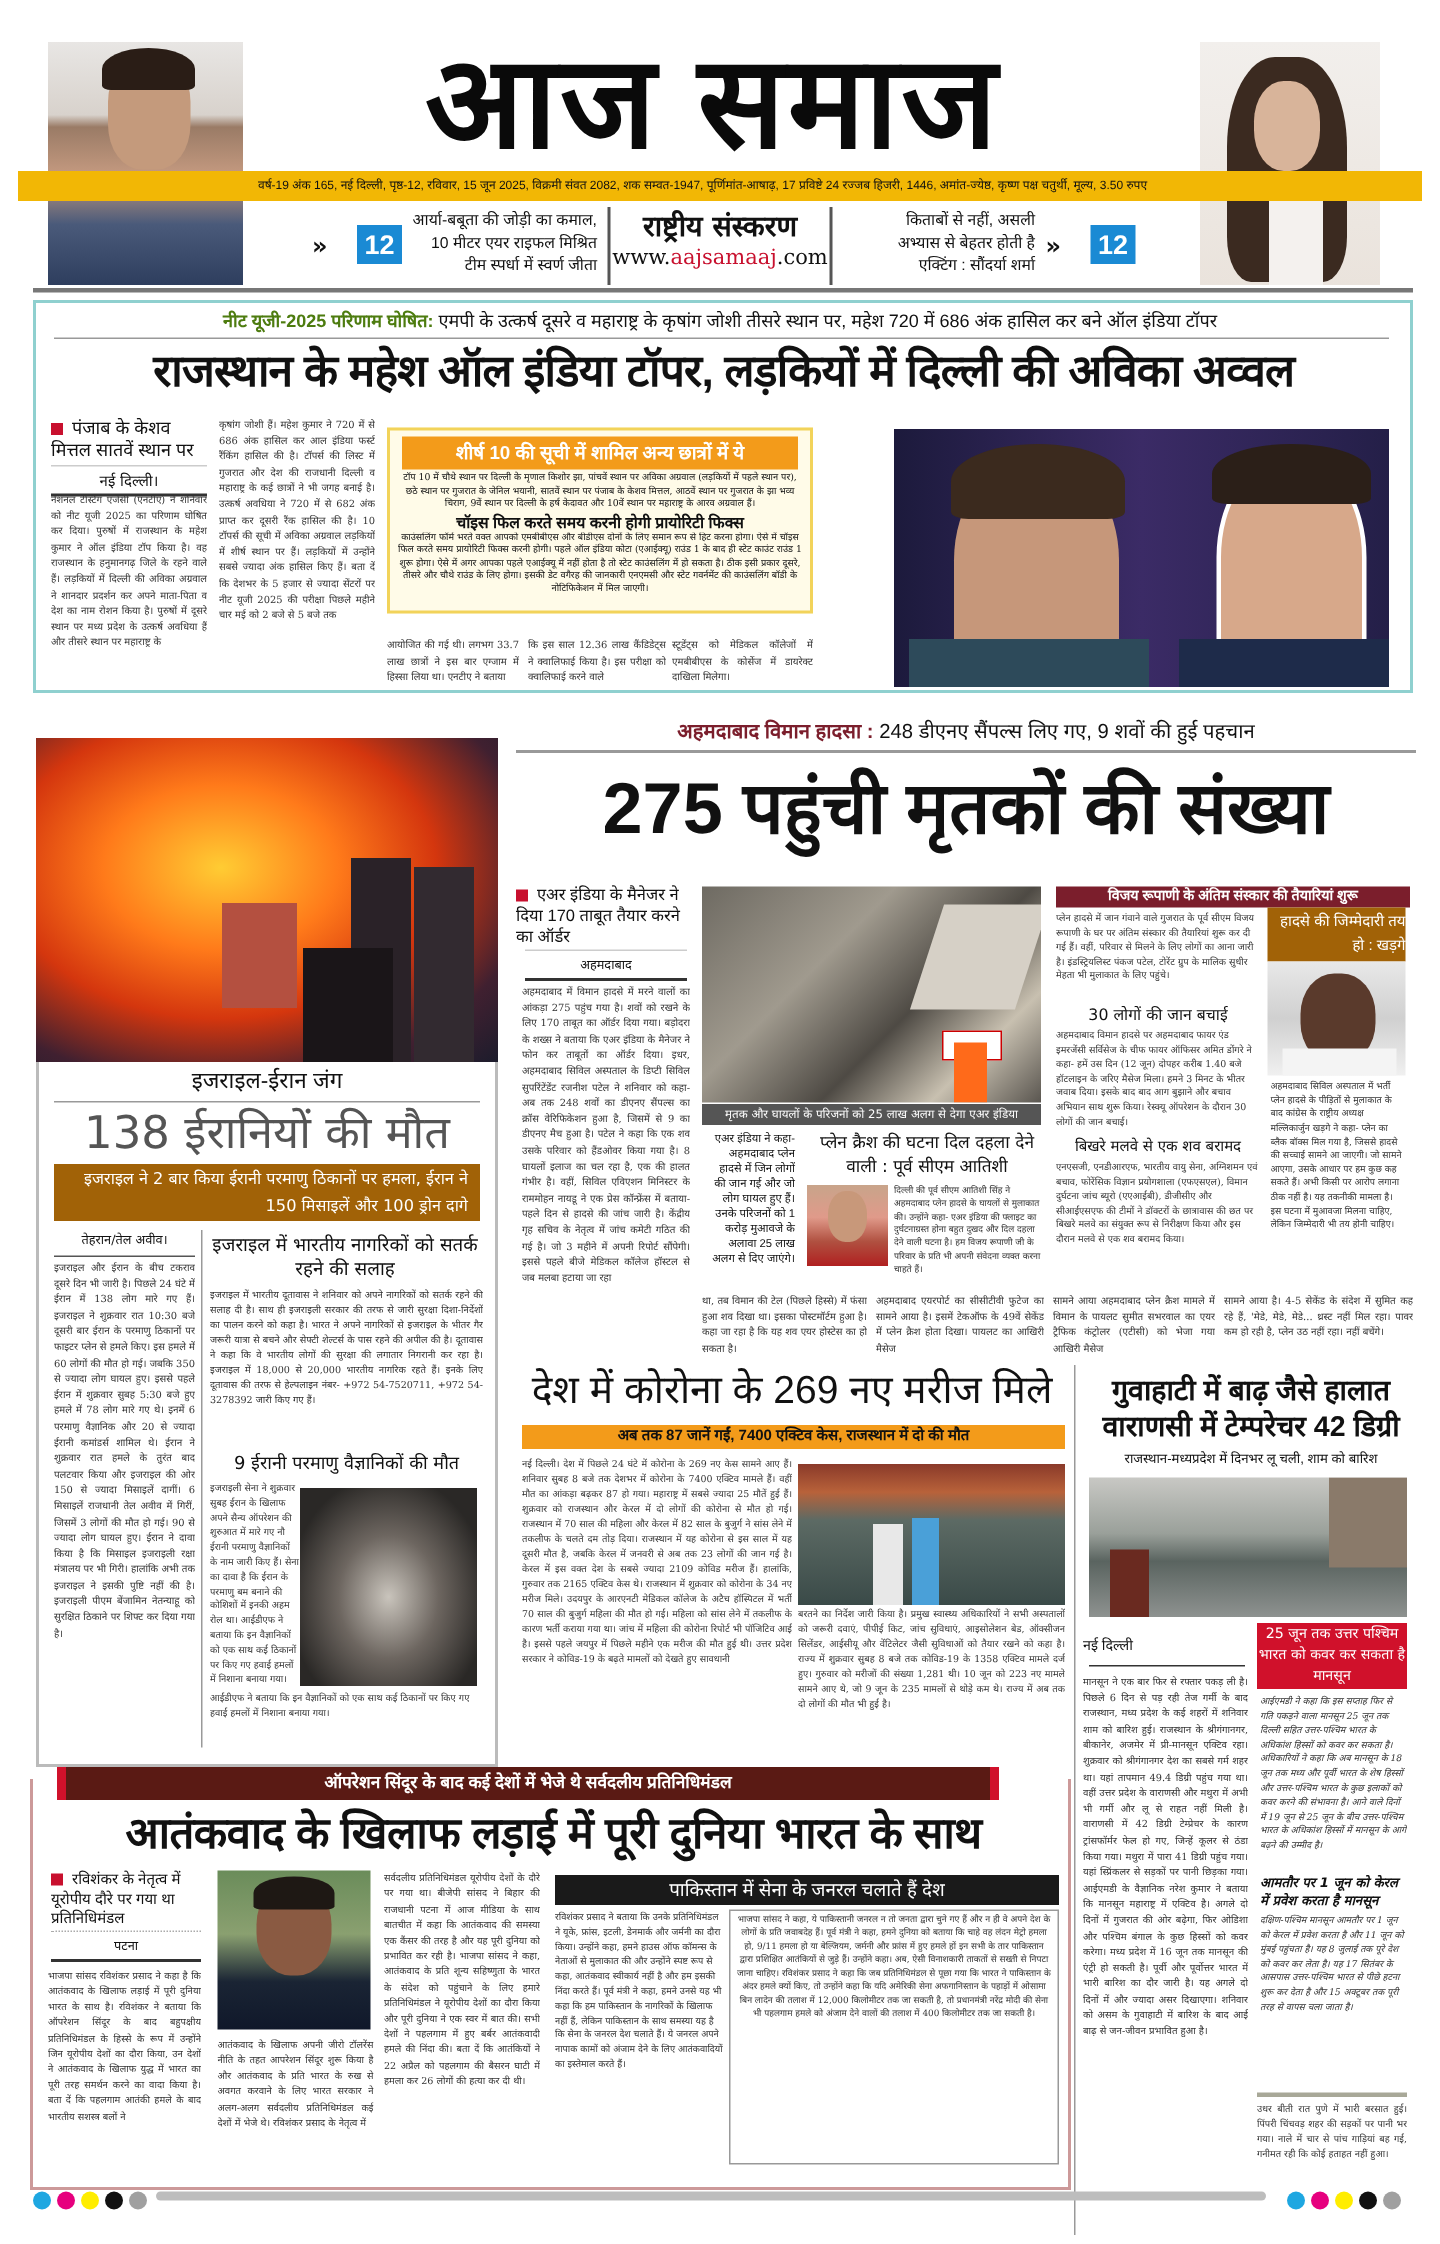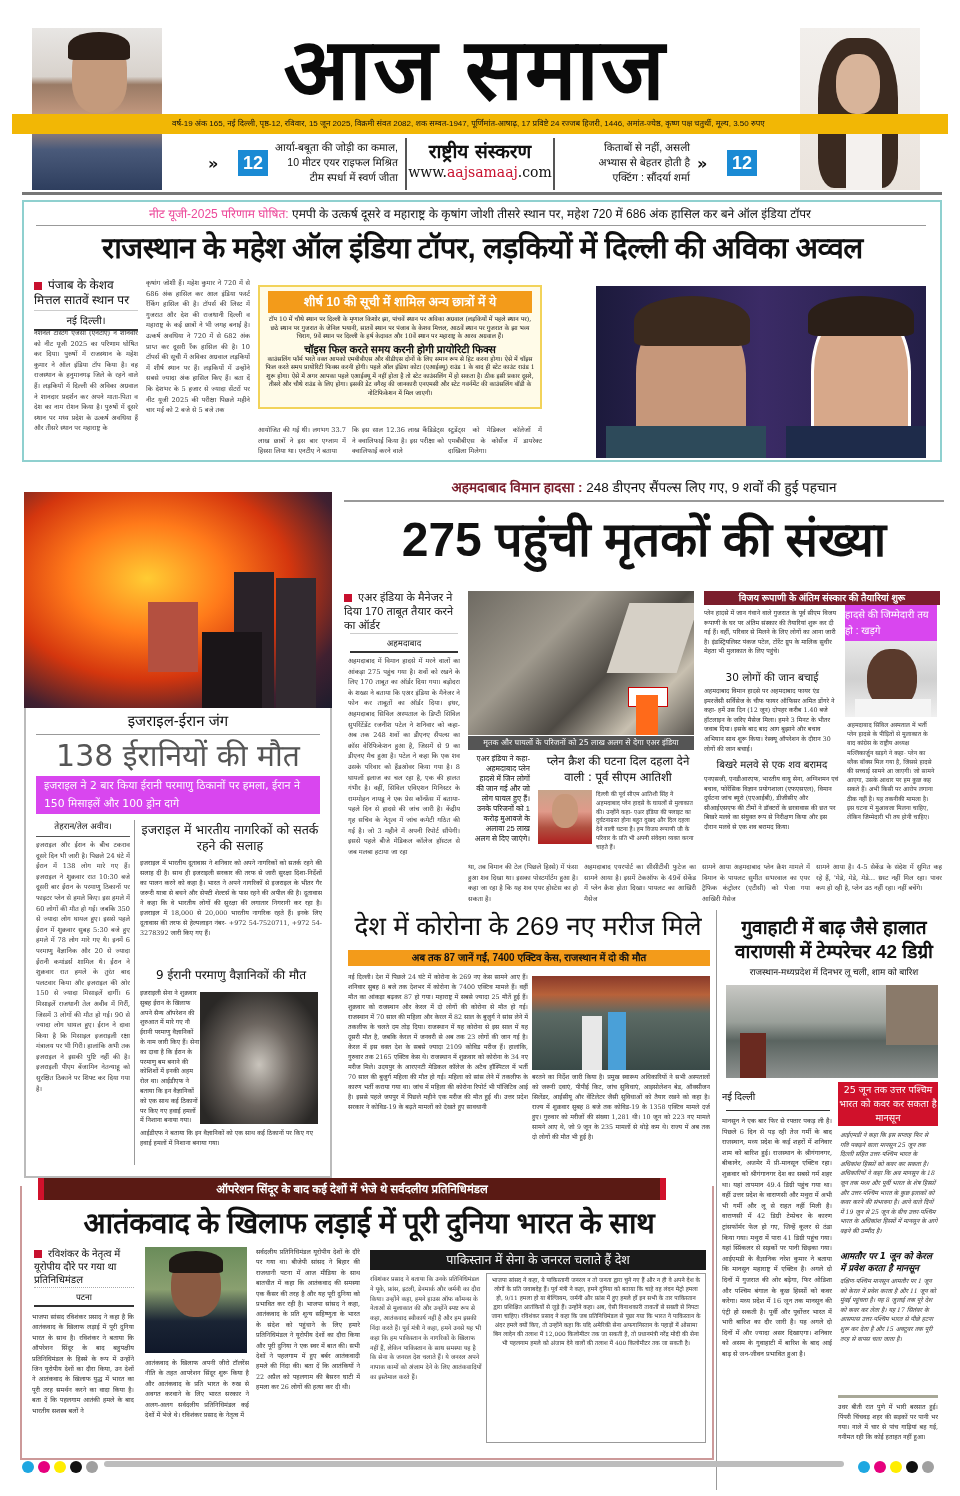--- a/index.html
+++ b/index.html
@@ -11,25 +11,25 @@
 .photo{background:#888;overflow:hidden}
 
 .mast-title{left:215px;top:22px;width:520px;height:95px;font-family:"Liberation Sans",sans-serif;font-weight:bold;font-size:86px;line-height:95px;text-align:center;letter-spacing:2px;color:#0a0a0a}
 .ybar{left:12px;top:114px;width:936px;height:20px;background:#f2b705}
 .ybar span{position:absolute;left:160px;top:3px;font-size:8px;color:#111;white-space:nowrap;font-family:"Liberation Sans",sans-serif}
 .pgbox{width:30px;height:26px;background:#1a8ad4;color:#fff;font-weight:bold;font-size:18px;text-align:center;line-height:26px;font-family:"Liberation Sans",sans-serif}
 .arrow{font-size:16px;font-weight:bold;color:#111}
 .teaser{font-size:10.5px;line-height:15px;text-align:right;font-family:"Liberation Sans",sans-serif}
 
 .neet-box{left:22px;top:200px;width:920px;height:262px;border:2px solid #8fd0cf}
-.redkick{color:#ec4899;font-weight:normal}
+.redkick{color:#4d7c0f;font-weight:bold}
 .bullet-sq{display:inline-block;width:8px;height:8px;background:#c8102e;margin-right:6px;vertical-align:middle}
 .box-head{background:#f39b1a;color:#fff;text-align:center;font-size:14px;font-weight:bold;height:22px;line-height:22px}
 .maroon-bar{background:#7b1e2c;color:#fff;text-align:center;font-weight:bold}
-.grey-banner{background:#d946ef;color:#fff;text-align:left}
+.grey-banner{background:#a16207;color:#fff;text-align:right}
 .hline{height:1px;background:#999}
 .cmyk{width:12px;height:12px;border-radius:50%;display:inline-block;margin-right:4px}
 </style>
 </head>
 <body>
 
 <div class="abs photo" style="left:32px;top:28px;width:130px;height:162px;background:linear-gradient(180deg,#e8e6e4 0%,#d8d2cc 30%,#9a7b66 35%,#c59a80 55%,#4a5a7a 75%,#2e3e5e 100%)">
   <div style="position:absolute;left:40px;top:10px;width:55px;height:75px;border-radius:40%;background:#c49a7c"></div>
   <div style="position:absolute;left:36px;top:4px;width:62px;height:28px;border-radius:50% 50% 10% 10%;background:#2a1d16"></div>
 </div>

